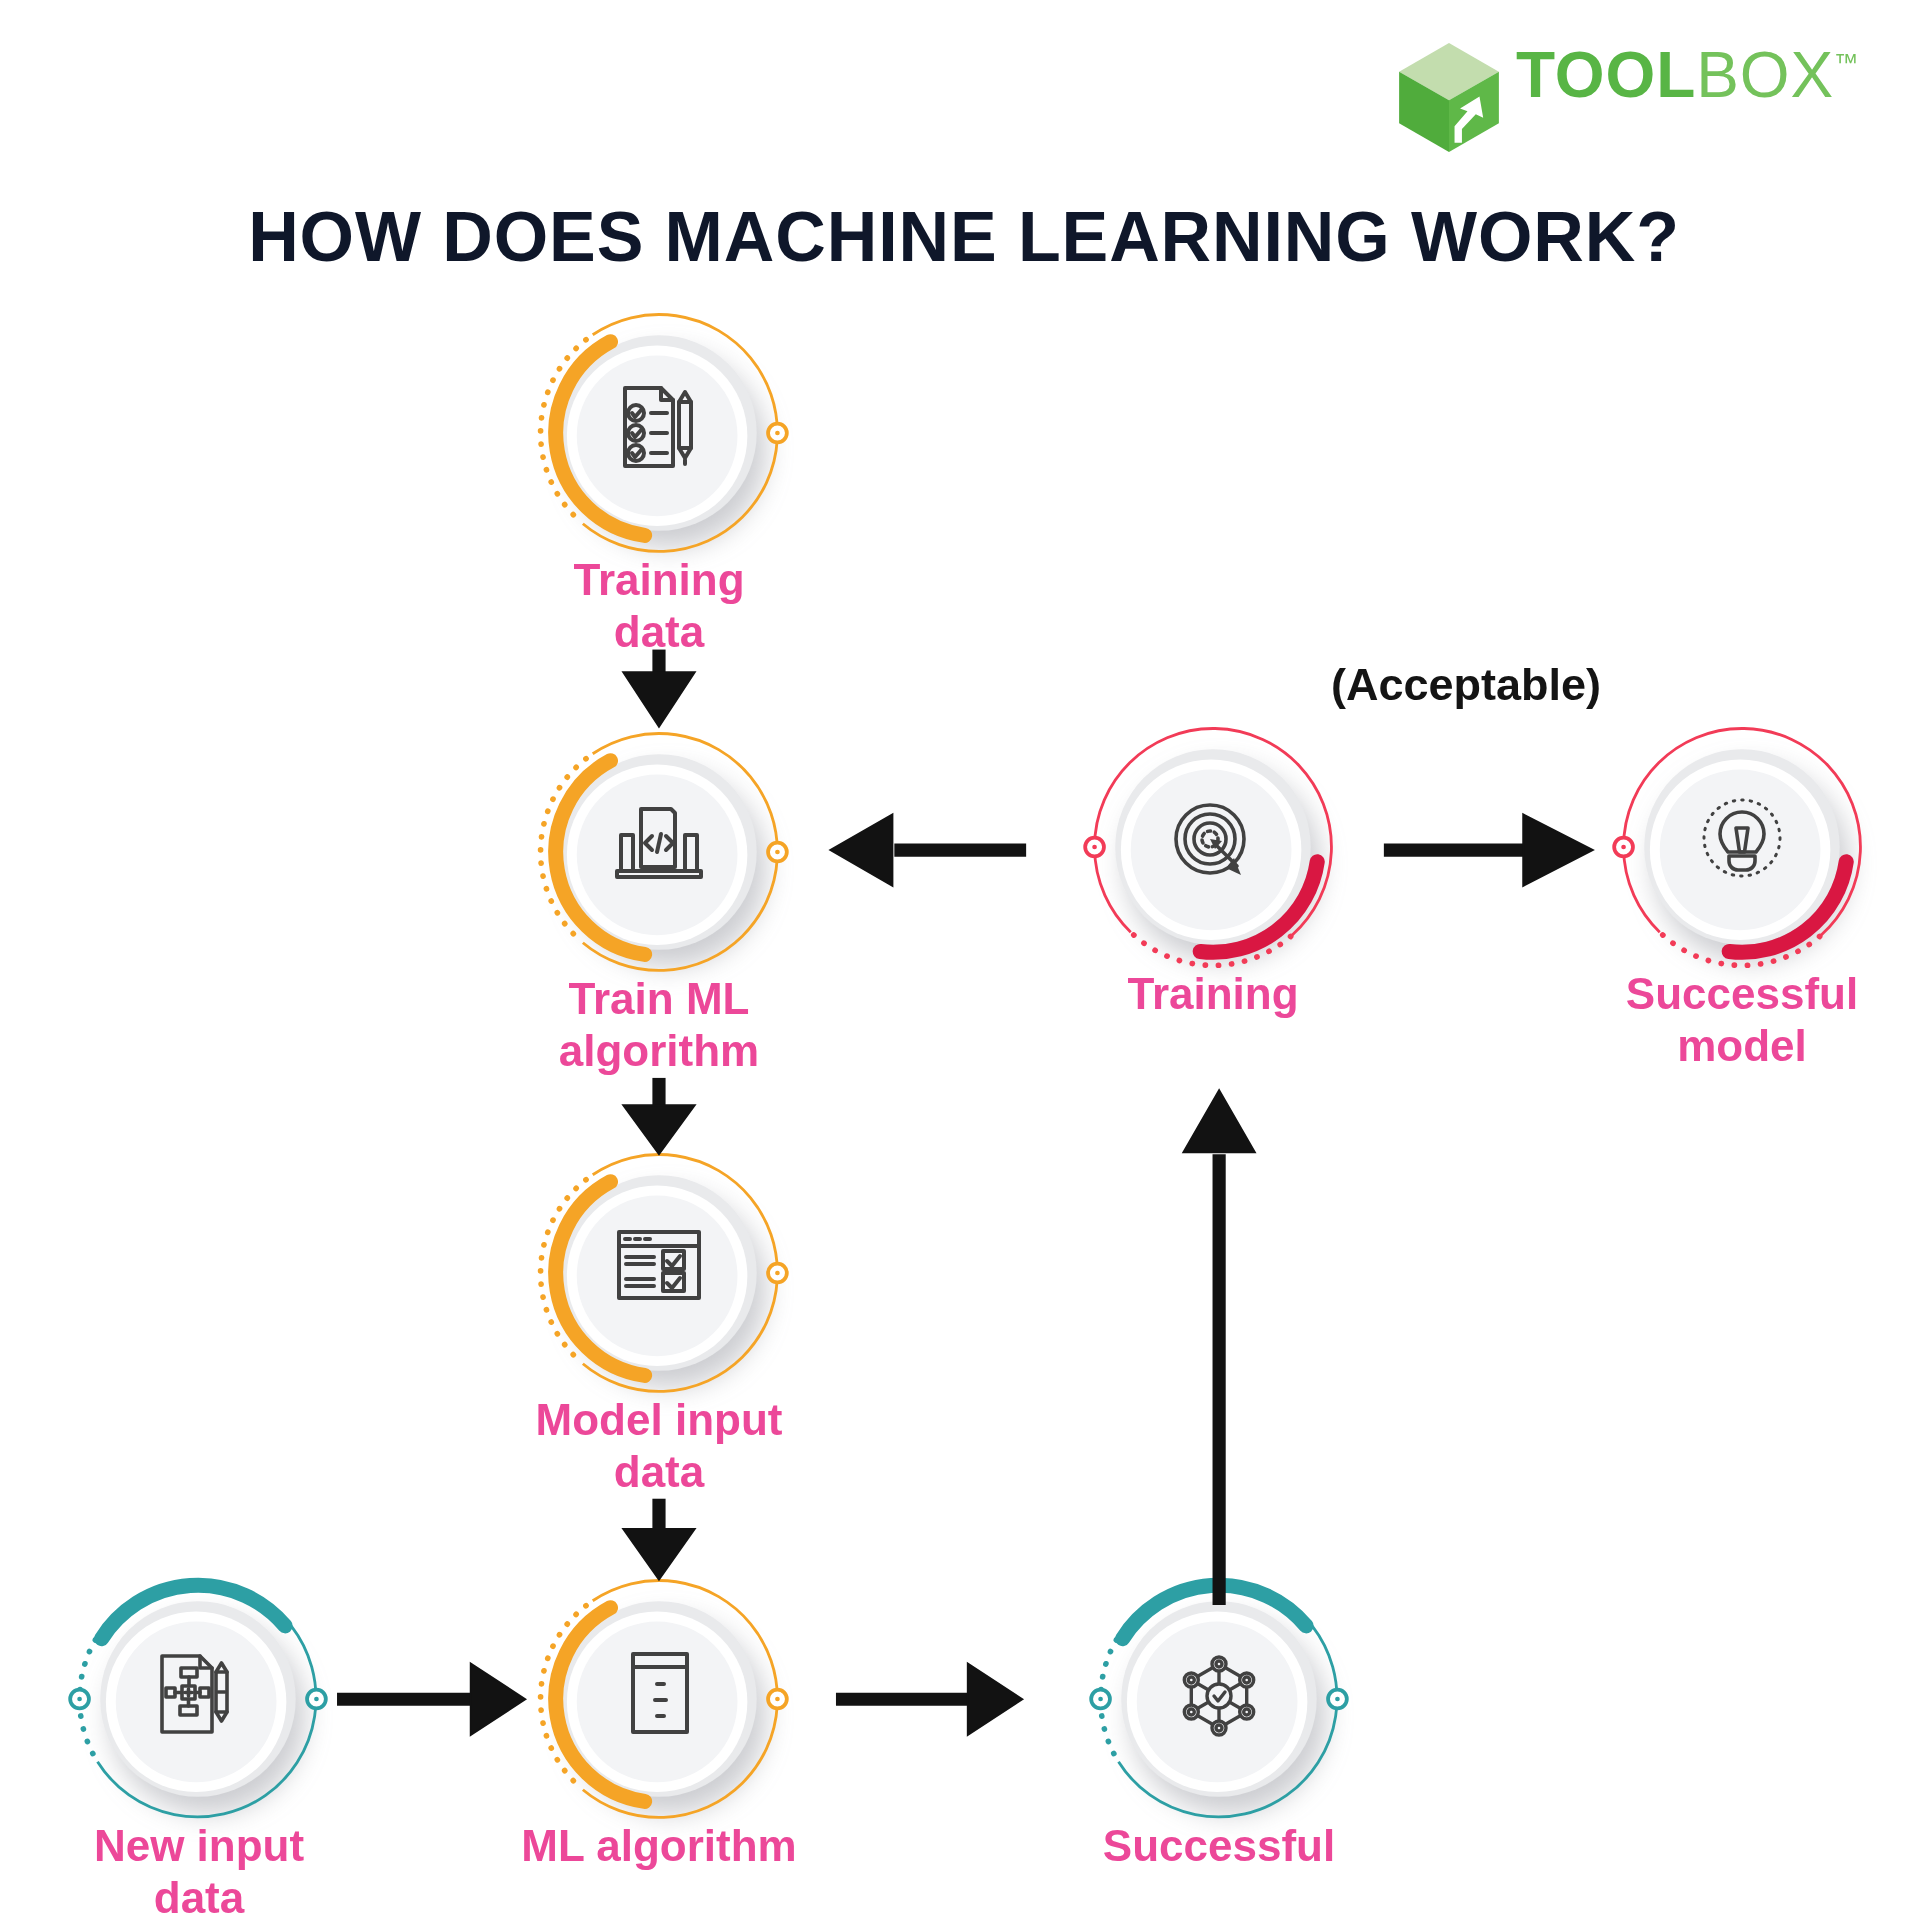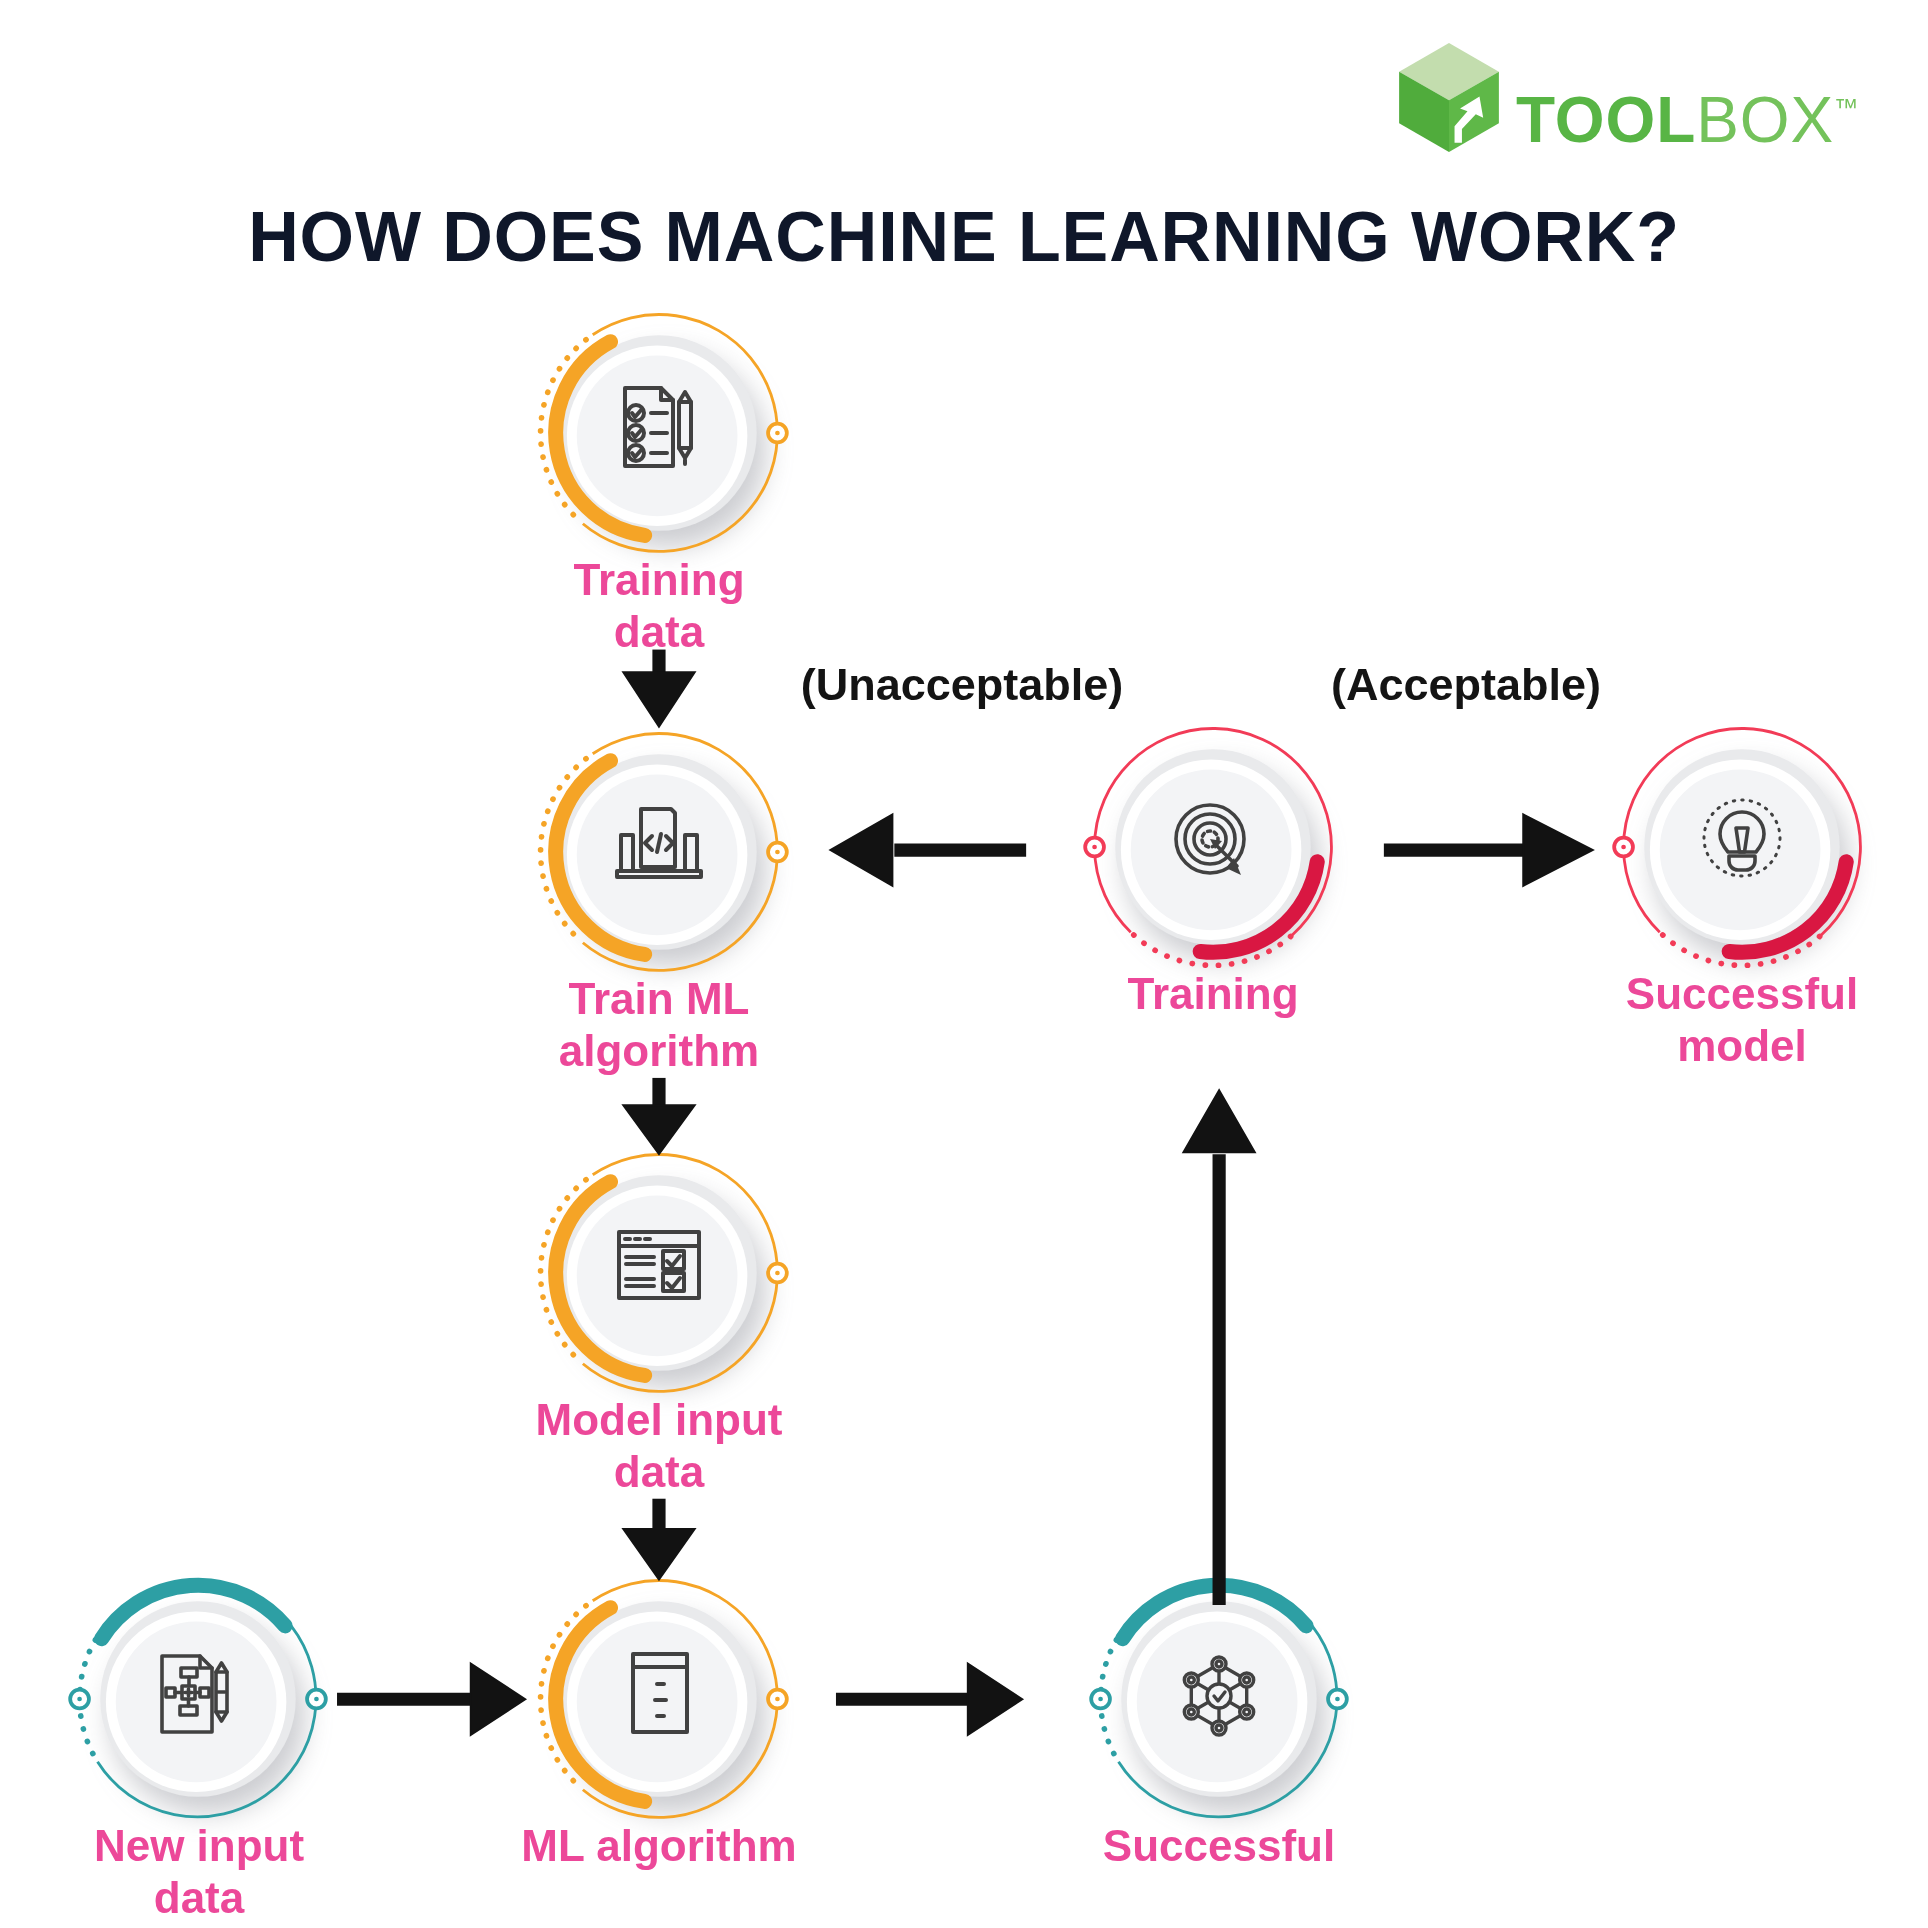--- a/index.html
+++ b/index.html
@@ -1,20 +1,20 @@
 <!DOCTYPE html>
 <html style="font-size:15px"><head>
 <meta charset="utf-8">
 <style>
   html,body{margin:0;padding:0;background:#fff;}
   .canvas{position:relative;width:1928px;height:1928px;background:#fff;overflow:hidden;
           font-family:"Liberation Sans",sans-serif;}
   .title{position:absolute;top:197px;left:50%;transform:translateX(-50%);
          font-size:70px;font-weight:700;letter-spacing:0.9px;color:#0f172a;white-space:nowrap;}
-  .logo{position:absolute;top:43px;left:1399px;display:flex;align-items:flex-end;gap:17px;}
+  .logo{position:absolute;top:43px;left:1399px;display:flex;align-items:flex-start;gap:17px;}
   .logo-text{font-size:64px;font-weight:700;color:#58B545;letter-spacing:0.9px;line-height:1;}
   .logo-text .light{font-weight:400;color:#74C25B;}
   .logo-text sup{font-size:24.5px;color:#74C25B;vertical-align:26px;font-weight:400;}
   .node{position:absolute;width:282px;height:282px;}
   .node svg.ring{position:absolute;inset:0;overflow:visible;}
   .ball-shadow{filter:drop-shadow(10px 18px 14px rgba(109,113,124,0.35));}
   .node-icon{position:absolute;left:50%;top:50%;width:100px;height:100px;transform:translate(-50px,-53px);}
   .node-icon svg{width:100%;height:100%;}
   .node-label{position:absolute;transform:translateX(-50%);width:546px;text-align:center;
               font-size:44px;font-weight:700;color:#ec4899;line-height:1.18;white-space:pre-line;}
@@ -32,21 +32,20 @@
       <polygon points="54,0 108,31 54,62 0,31" fill="#C3DDAE"></polygon>
       <polygon points="0,31 54,62 54,118 0,87" fill="#50AC3C"></polygon>
       <polygon points="108,31 54,62 54,118 108,87" fill="#5FB848"></polygon>
       <path d="M60 108 V90 L74 74 L66 71 L87 58 L91 81 L83 77 L68 93 V108 Z" fill="#fff"></path>
     </svg>
     <div class="logo-text"><span>TOOL</span><span class="light">BOX</span><sup>™</sup></div>
   </div>
 
   <div class="title">HOW DOES MACHINE LEARNING WORK?</div>
 
-  <div class="branch-label" style="left:962px;top:659px">(Unacceptable)</div>
   <div class="branch-label" style="left:1466px;top:659px">(Acceptable)</div>
 
   <div id="nodes-root">
       <div class="node" style="left: 518px; top: 292px;">
         <svg class="ring" viewBox="-150 -150 300 300">
           <g class="ball-shadow">
             <circle r="104" fill="#E9EAEC"></circle>
           </g>
           <path d="M -51.6 -97.1 A 110 110 0 0 0 -15.3 108.9" stroke="#F5A426" stroke-width="16" fill="none" stroke-linecap="round"></path>
           <circle cx="-2" cy="3" r="96" fill="#FFFFFF"></circle>

